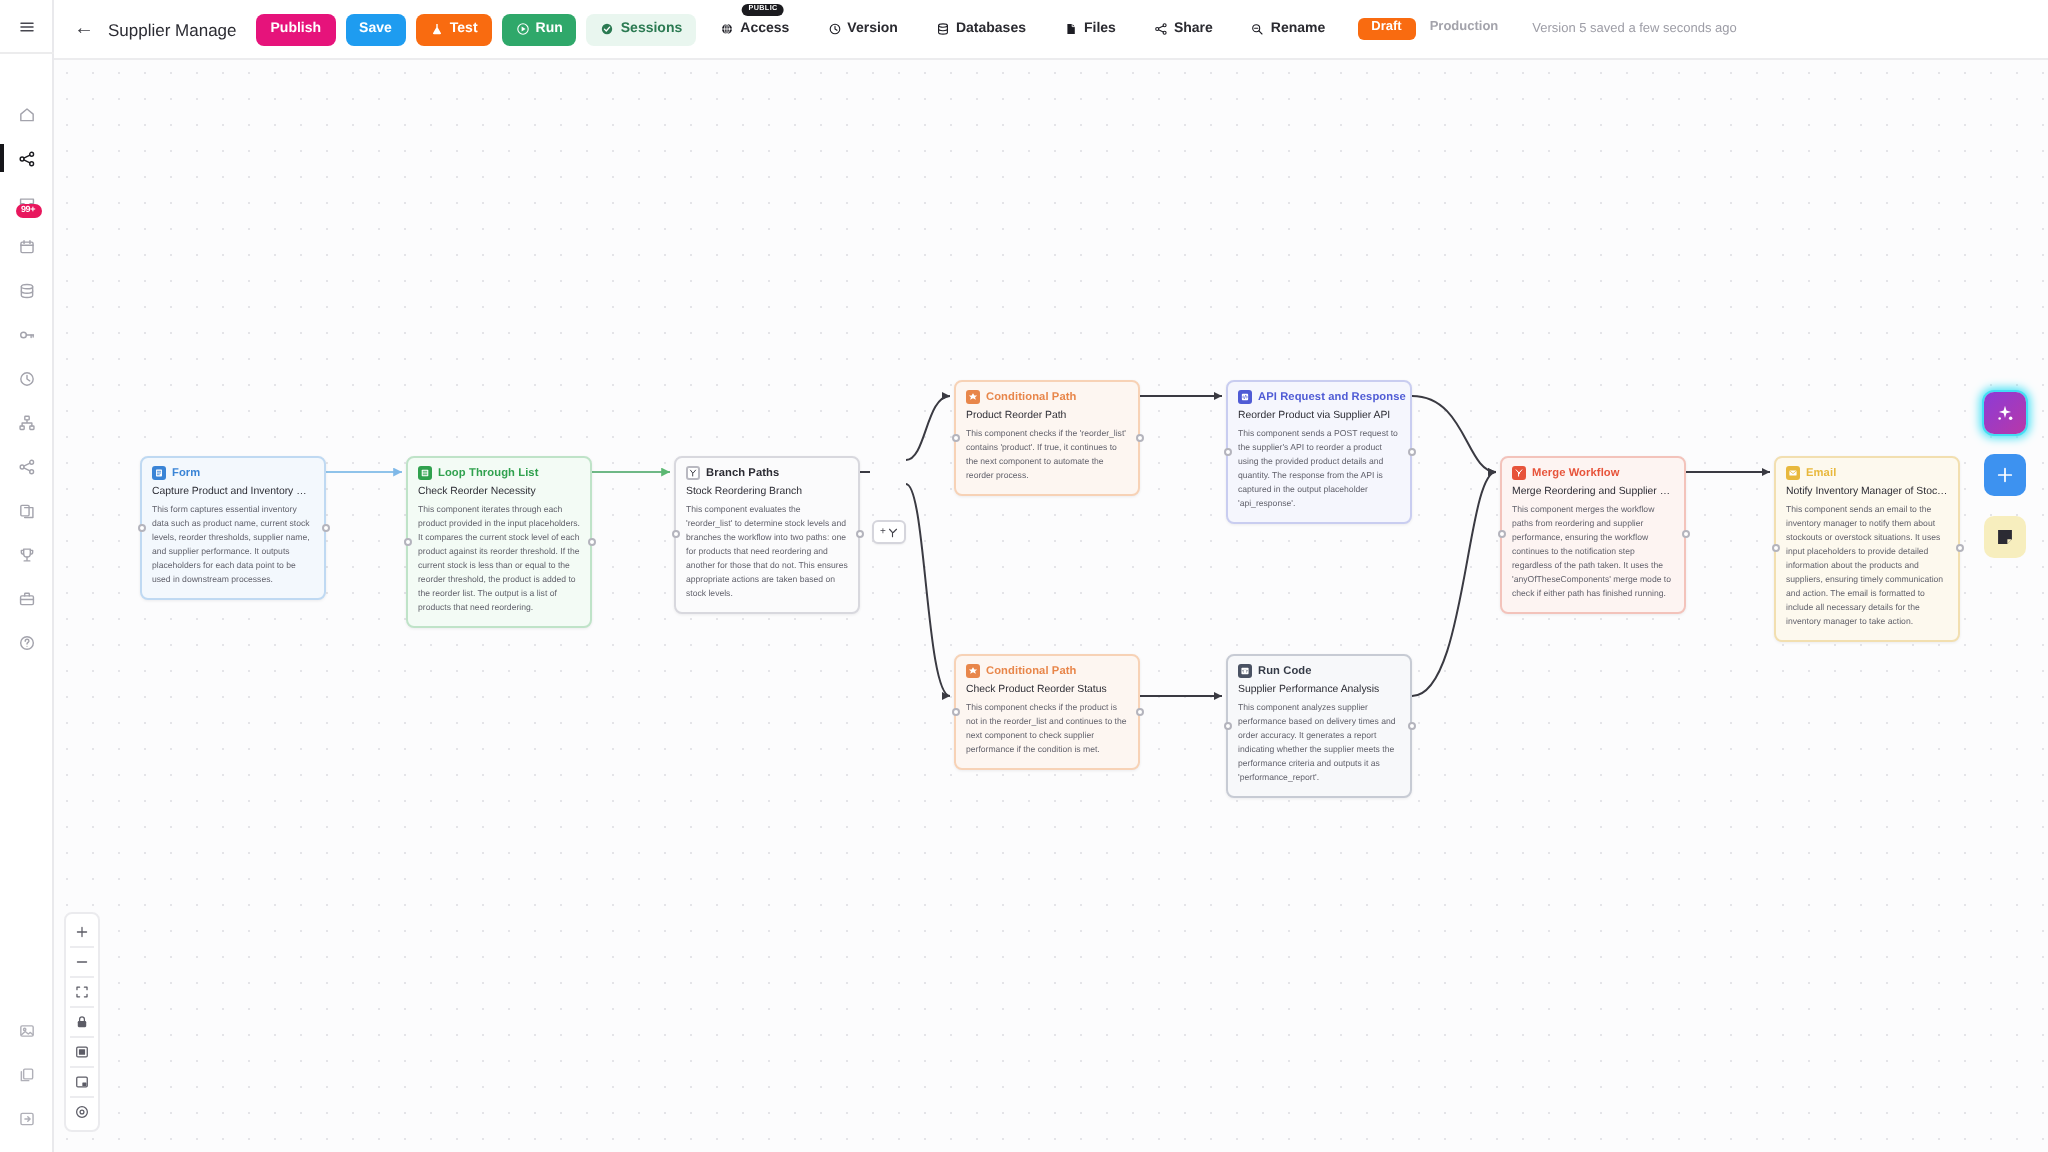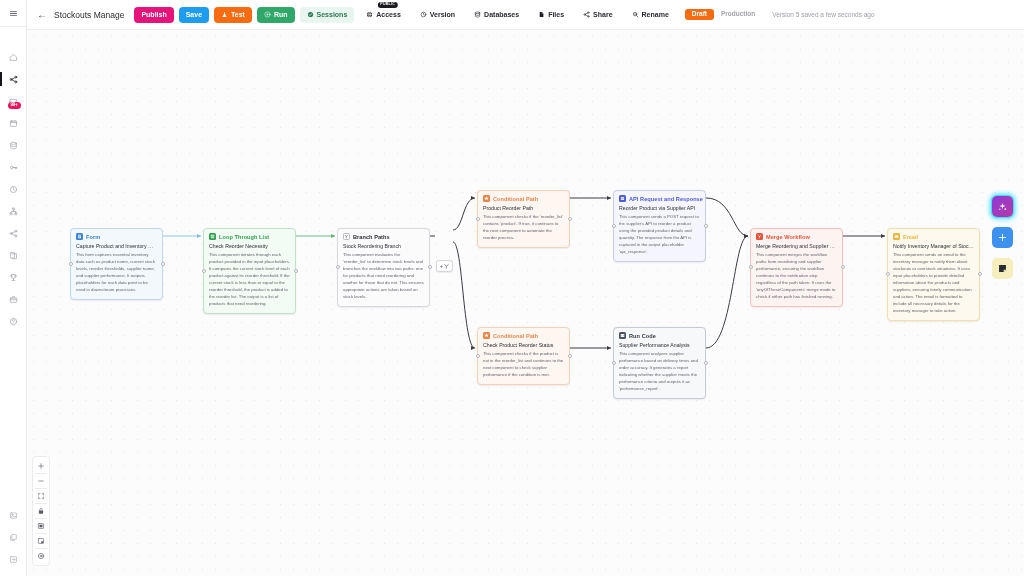--- a/index.html
+++ b/index.html
@@ -325,21 +325,21 @@
               <rect x="2.3" y="2.6" width="9.4" height="8.8" rx="1"></rect>
               <path d="M5.4,7 L9.2,7 M7.6,5.2 L9.4,7 L7.6,8.8"></path>
             </svg>
           </span>
         </div>
       </div>
   </div>
 
   <div class="topbar">
     <span class="back-arrow">←</span>
-    <span class="proj-title">Stockouts Manage</span>
+    <span class="proj-title">Supplier Manage</span>
     <div style="display:flex;align-items:center;gap:5px;" id="tb-buttons">
         <div class="tb-btn solid" style="background: rgb(230, 19, 123);">
           <span>Publish</span>
         </div>
         <div class="tb-btn solid" style="background: rgb(30, 156, 240);">
           <span>Save</span>
         </div>
         <div class="tb-btn solid" style="background: rgb(249, 107, 16);">
           <span>
             <svg width="7" height="7" viewBox="0 0 14 14" fill="none" stroke="#ffffff" stroke-width="1.1" stroke-linecap="round" stroke-linejoin="round">

